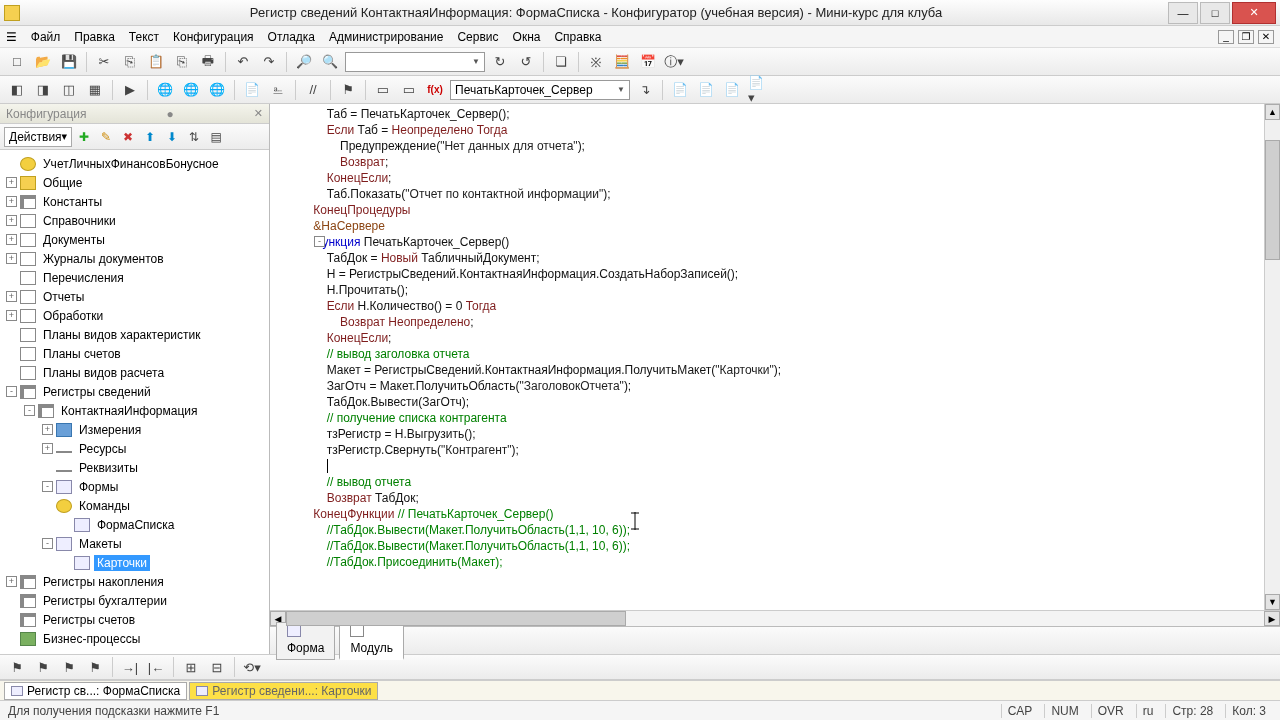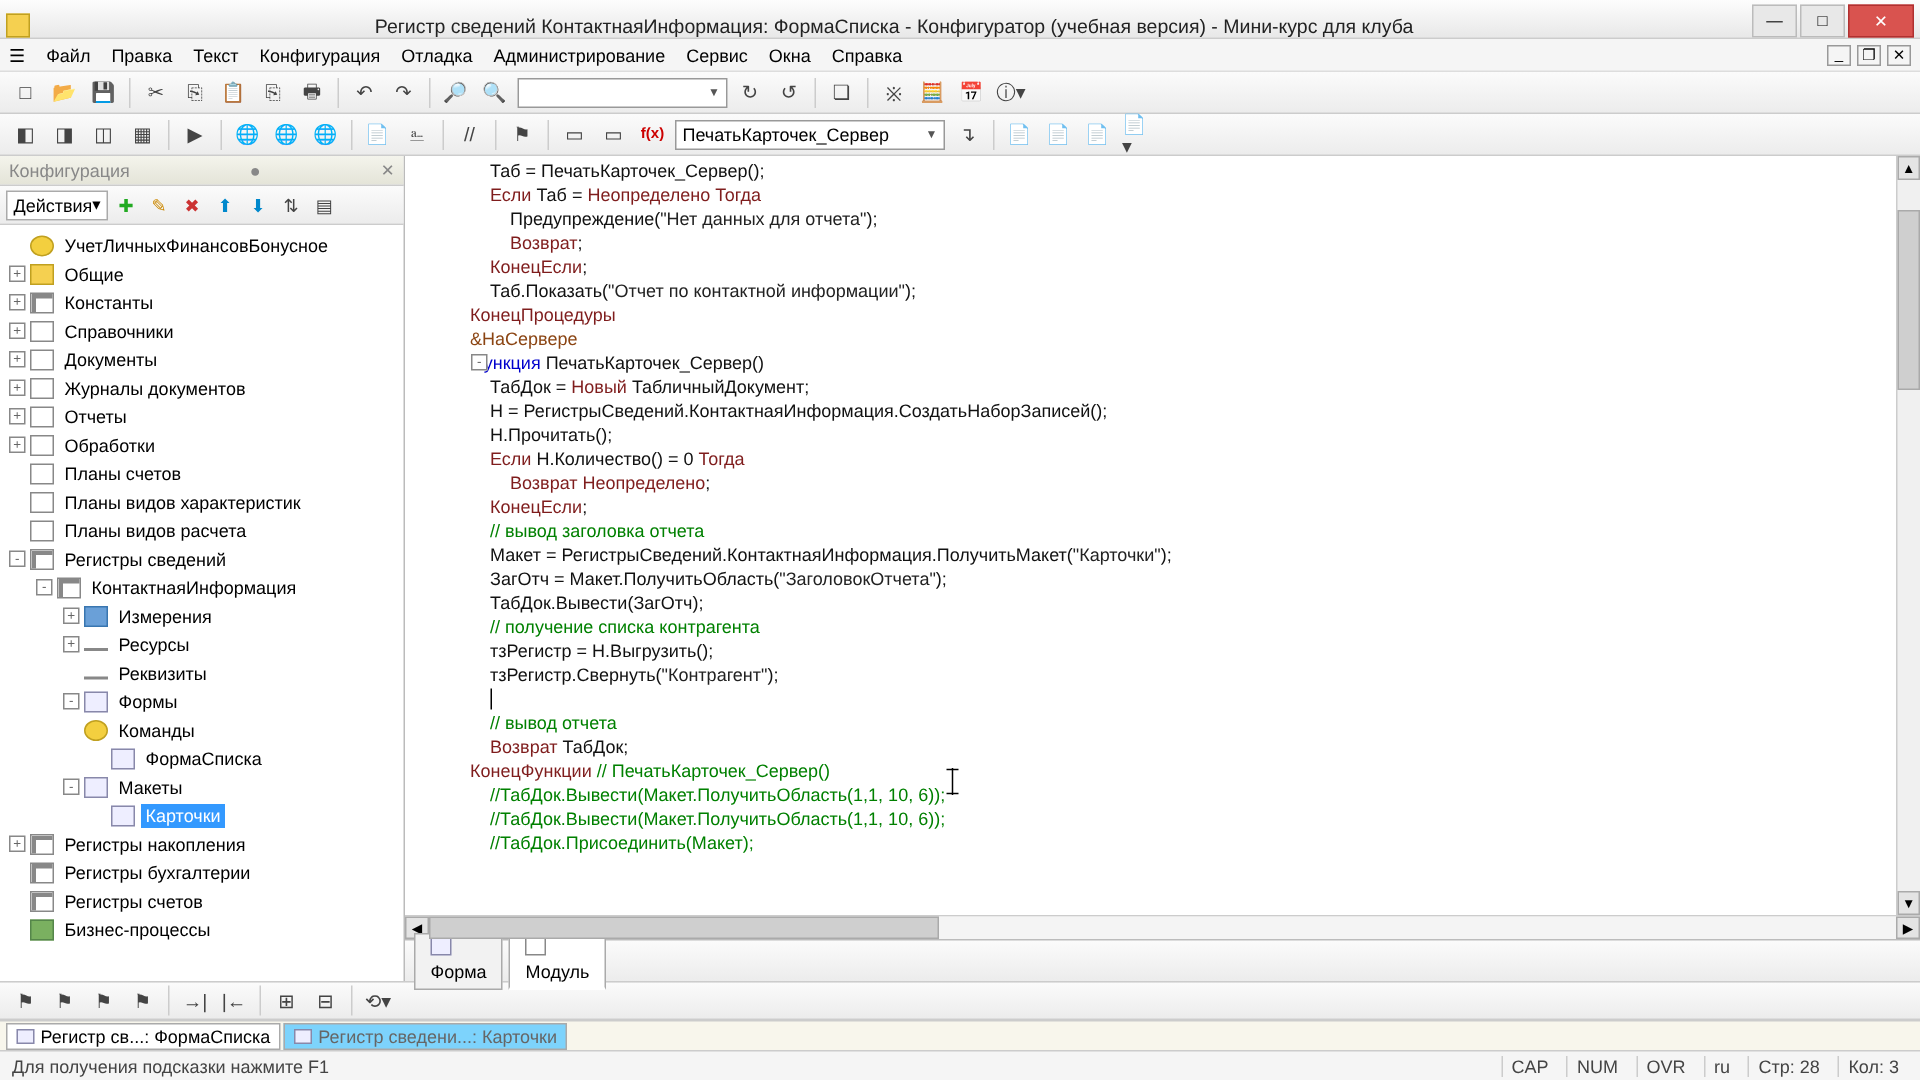--- a/index.html
+++ b/index.html
@@ -1,17 +1,17 @@
 <!DOCTYPE html>
 <html><head>
 <meta charset="utf-8">
 <style>
 * { margin:0; padding:0; box-sizing:border-box; font-family:"Segoe UI",Tahoma,Arial,sans-serif; font-size:12px; }
 body { background:#f0f0f0; width:1280px; height:720px; overflow:hidden; position:relative; }
-.titlebar { height:26px; background:linear-gradient(#fdfdfd,#e8e8e8); display:flex; align-items:flex-end; padding:0 4px; border-bottom:1px solid #ccc; }
+.titlebar { height:26px; background:linear-gradient(#fdfdfd,#e8e8e8); display:flex; align-items:center; padding:0 4px; border-bottom:1px solid #ccc; }
 .titlebar .icon { width:16px; height:16px; background:#f5d050; margin-right:6px; border:1px solid #c0a020; }
 .titlebar .title { flex:1; text-align:center; color:#222; font-size:13px; }
 .winbtns { display:flex; }
 .winbtn { width:30px; height:22px; display:flex; align-items:center; justify-content:center; margin-left:2px; background:#e8e8e8; border:1px solid #bbb; font-size:11px; }
 .winbtn.close { background:#d9534f; color:#fff; border-color:#b03030; width:44px; }
 .menubar { height:22px; background:#f5f5f5; display:flex; align-items:center; padding:0 6px; gap:14px; border-bottom:1px solid #ddd; position:relative; }
 .menubar span { cursor:default; }
 .mb-right { position:absolute; right:6px; display:flex; gap:4px; }
 .mb-right .mbbtn { width:16px; height:14px; border:1px solid #999; display:flex; align-items:center; justify-content:center; font-size:10px; }
 .toolbar { height:28px; background:linear-gradient(#fbfbfb,#ececec); border-bottom:1px solid #ccc; display:flex; align-items:center; padding:0 6px; gap:4px; }
@@ -59,21 +59,21 @@
 .vscroll { position:absolute; right:0; top:0; bottom:44px; width:16px; background:#f0f0f0; border-left:1px solid #ccc; }
 .vscroll .vbtn { height:16px; background:#e4e4e4; border:1px solid #aaa; display:flex; align-items:center; justify-content:center; font-size:9px; }
 .vscroll .vtrack { position:absolute; top:16px; bottom:16px; left:0; right:0; }
 .vscroll .vthumb { position:absolute; top:20px; left:0; right:0; height:120px; background:#cfcfcf; border:1px solid #aaa; }
 .bottom-tabs { height:28px; background:linear-gradient(#fbfbfb,#ececec); border-top:1px solid #bbb; display:flex; align-items:center; padding:2px 6px; gap:4px; }
 .btab { height:38px; border:1px solid #aaa; background:#fff; padding:2px 10px; display:flex; align-items:flex-start; gap:4px; font-size:12px; border-bottom:2px solid #fff;flex-direction:column; }
 .btab.inactive { background:#f2f2f2; border-bottom:1px solid #aaa; }
 .lowtoolbar { height:26px; background:linear-gradient(#fbfbfb,#ececec); border-top:1px solid #ccc; border-bottom:1px solid #ccc; display:flex; align-items:center; padding:0 6px; gap:4px; }
 .doctabs { height:20px; background:#f8f6ec; border-top:1px solid #ccc; display:flex; align-items:center; padding:0 4px; gap:2px; }
 .dtab { height:18px; border:1px solid #aaa; padding:1px 6px; font-size:11px; display:flex; align-items:center; gap:4px; background:#fff; }
-.dtab.inactive { background:#7dd3fc; color:#666; }
+.dtab.inactive { background:#fde047; color:#666; }
 .statusbar { height:20px; background:#f5f5f5; border-top:1px solid #ccc; display:flex; align-items:center; padding:0 8px; font-size:11px; color:#444; }
 .statusbar .sf { margin-left:auto; display:flex; gap:6px; }
 .statusbar .cell { border-left:1px solid #ccc; padding:0 6px; }
 </style>
 </head>
 <body>
 
 <div class="titlebar">
   <div class="icon"></div>
   <div class="title">Регистр сведений КонтактнаяИнформация: ФормаСписка - Конфигуратор (учебная версия) - Мини-курс для клуба</div>
@@ -209,38 +209,43 @@
           <span class="exp">+</span>
           <span class="ticon doc"></span>
           <span class="lbl">Документы</span>
         </div>
         <div class="tnode" style="padding-left: 4px;">
           <span class="exp">+</span>
           <span class="ticon doc"></span>
           <span class="lbl">Журналы документов</span>
         </div>
         <div class="tnode" style="padding-left: 4px;">
+          <span class="exp blank"></span>
+          <span class="ticon doc"></span>
+          <span class="lbl">Перечисления</span>
+        </div>
+        <div class="tnode" style="padding-left: 4px;">
           <span class="exp">+</span>
           <span class="ticon doc"></span>
           <span class="lbl">Отчеты</span>
         </div>
         <div class="tnode" style="padding-left: 4px;">
           <span class="exp">+</span>
           <span class="ticon doc"></span>
           <span class="lbl">Обработки</span>
         </div>
         <div class="tnode" style="padding-left: 4px;">
           <span class="exp blank"></span>
           <span class="ticon doc"></span>
+          <span class="lbl">Планы видов характеристик</span>
+        </div>
+        <div class="tnode" style="padding-left: 4px;">
+          <span class="exp blank"></span>
+          <span class="ticon doc"></span>
           <span class="lbl">Планы счетов</span>
-        </div>
-        <div class="tnode" style="padding-left: 4px;">
-          <span class="exp blank"></span>
-          <span class="ticon doc"></span>
-          <span class="lbl">Планы видов характеристик</span>
         </div>
         <div class="tnode" style="padding-left: 4px;">
           <span class="exp blank"></span>
           <span class="ticon doc"></span>
           <span class="lbl">Планы видов расчета</span>
         </div>
         <div class="tnode" style="padding-left: 4px;">
           <span class="exp">-</span>
           <span class="ticon grid"></span>
           <span class="lbl">Регистры сведений</span>

